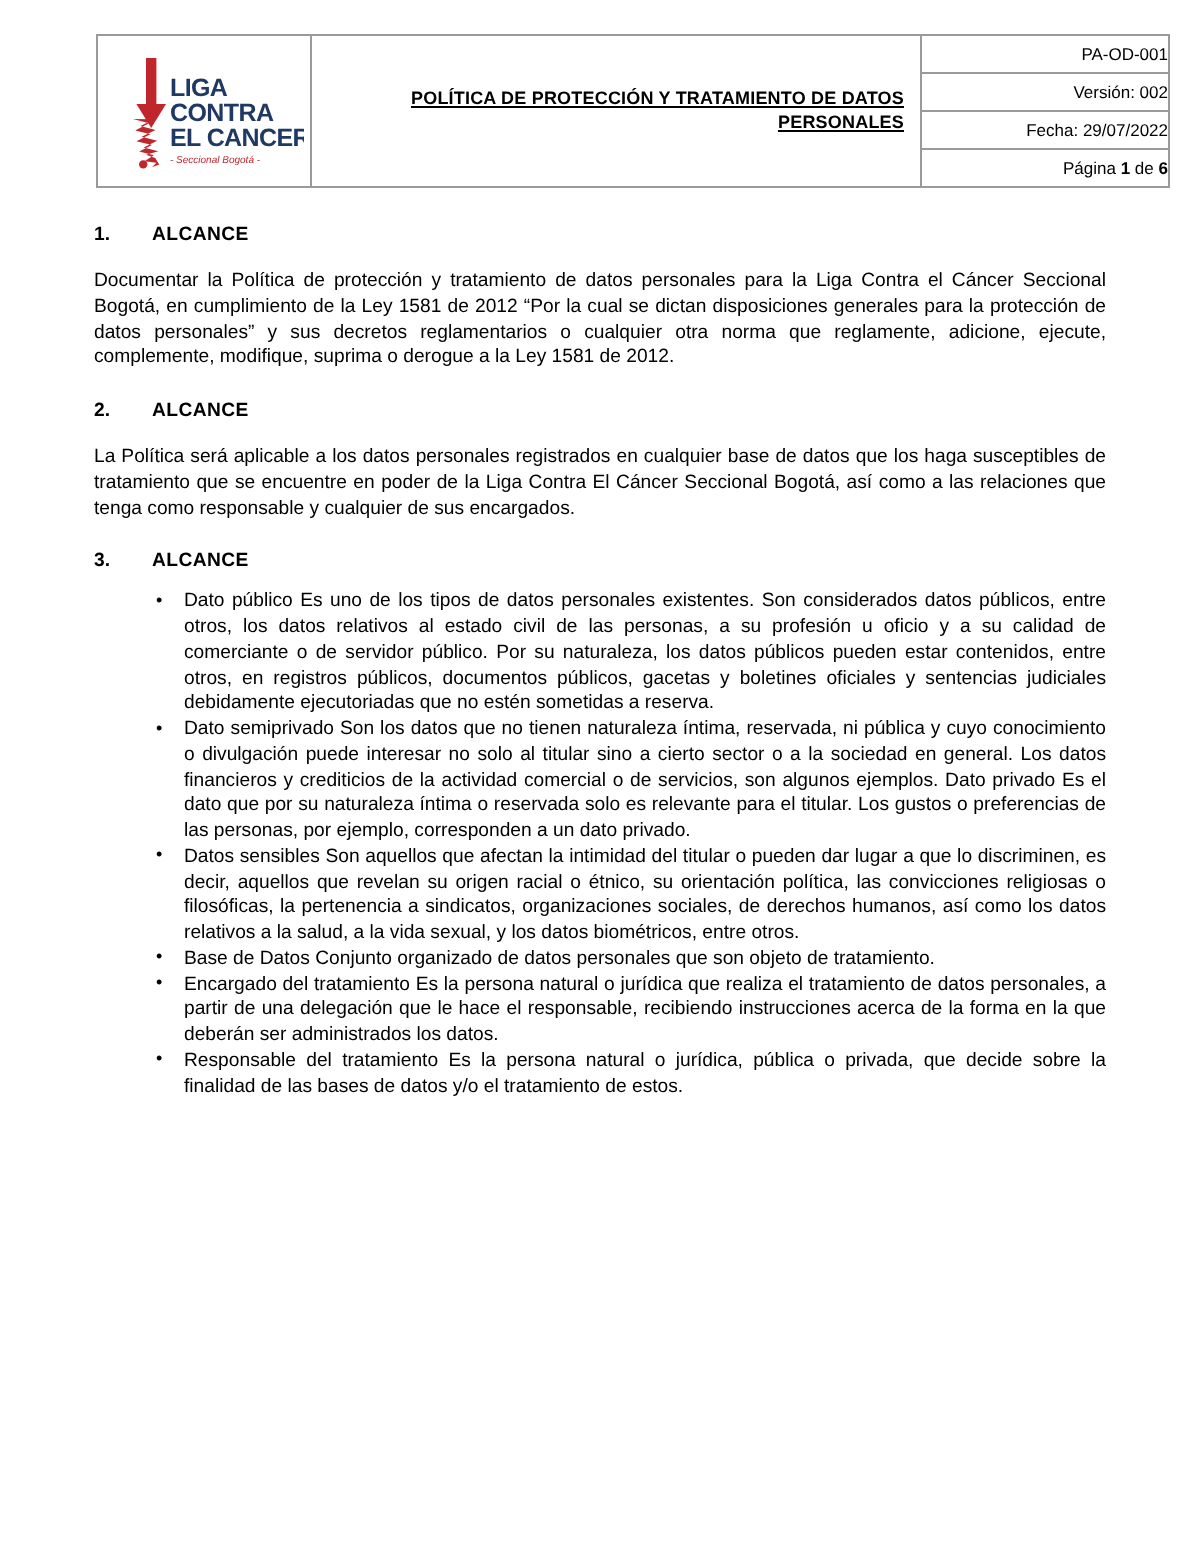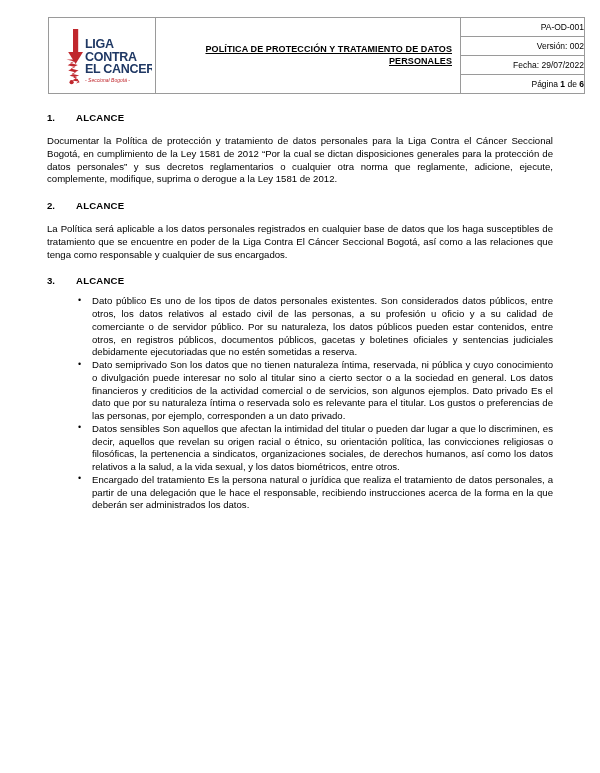--- a/index.html
+++ b/index.html
@@ -192,18 +192,20 @@
 
     <div class="sec-block">
       <div class="sec-heading">
         <span class="sec-num">3.</span>
         <span class="sec-label">ALCANCE</span>
       </div>
       <ul class="gloss">
         <li>Dato público Es uno de los tipos de datos personales existentes. Son considerados datos públicos, entre otros, los datos relativos al estado civil de las personas, a su profesión u oficio y a su calidad de comerciante o de servidor público. Por su naturaleza, los datos públicos pueden estar contenidos, entre otros, en registros públicos, documentos públicos, gacetas y boletines oficiales y sentencias judiciales debidamente ejecutoriadas que no estén sometidas a reserva.</li>
         <li>Dato semiprivado Son los datos que no tienen naturaleza íntima, reservada, ni pública y cuyo conocimiento o divulgación puede interesar no solo al titular sino a cierto sector o a la sociedad en general. Los datos financieros y crediticios de la actividad comercial o de servicios, son algunos ejemplos. Dato privado Es el dato que por su naturaleza íntima o reservada solo es relevante para el titular. Los gustos o preferencias de las personas, por ejemplo, corresponden a un dato privado.</li>
         <li>Datos sensibles Son aquellos que afectan la intimidad del titular o pueden dar lugar a que lo discriminen, es decir, aquellos que revelan su origen racial o étnico, su orientación política, las convicciones religiosas o filosóficas, la pertenencia a sindicatos, organizaciones sociales, de derechos humanos, así como los datos relativos a la salud, a la vida sexual, y los datos biométricos, entre otros.</li>
+        <li>Base de Datos Conjunto organizado de datos personales que son objeto de tratamiento.</li>
         <li>Encargado del tratamiento Es la persona natural o jurídica que realiza el tratamiento de datos personales, a partir de una delegación que le hace el responsable, recibiendo instrucciones acerca de la forma en la que deberán ser administrados los datos.</li>
+        <li>Responsable del tratamiento Es la persona natural o jurídica, pública o privada, que decide sobre la finalidad de las bases de datos y/o el tratamiento de estos.</li>
       </ul>
     </div>
 
   </div>
 </div>
 
 </body></html>

